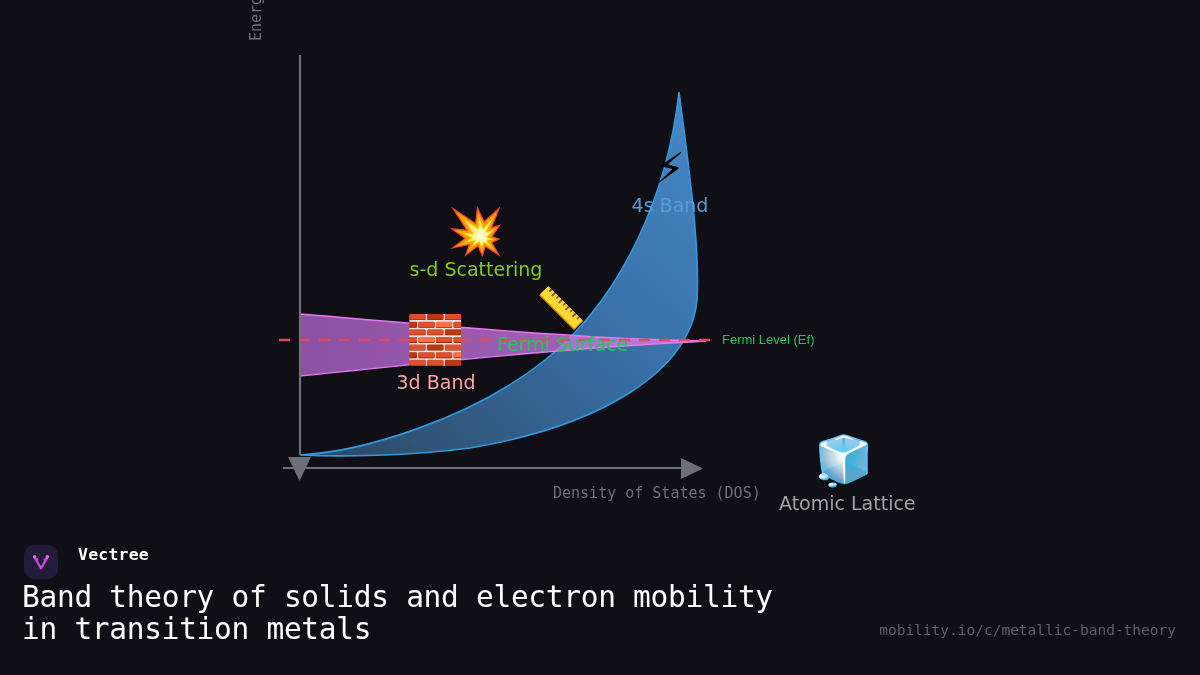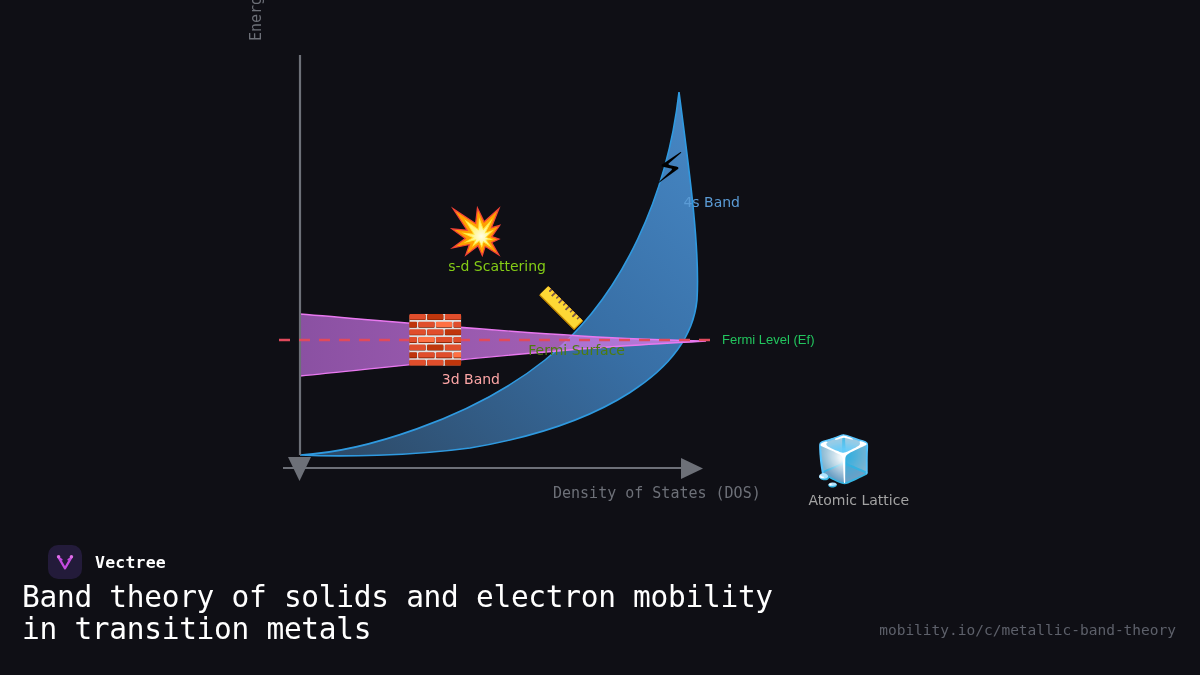--- a/index.html
+++ b/index.html
@@ -84,60 +84,58 @@
   }
   .node .glyph {
     display: block;
     line-height: 1;
     font-family: "DejaVu Sans", sans-serif;
   }
   .node .cap {
     display: block;
     margin-top: 4px;
     font-family: "DejaVu Sans", sans-serif;
-    font-size: 14px;
-    text-align: right;
+    font-size: 19px;
   }
 
   #node-4s        { left: 600px; top: 148px; width: 140px; }
   #node-4s .glyph { font-size: 42px; }
   #node-4s .cap   { color: #5b9bd5; }
 
   #node-sd        { left: 406px; top: 208px; width: 140px; }
   #node-sd .glyph { font-size: 46px; }
   #node-sd .cap   { color: #84cc16; }
 
   #node-3d        { left: 372px; top: 316px; width: 128px; }
   #node-3d .glyph { font-size: 47px; }
   #node-3d .cap   { color: #fca5a5; margin-top: 8px; }
 
   #node-fs        { left: 497px; top: 288px; width: 128px; }
   #node-fs .glyph { font-size: 40px; }
-  #node-fs .cap   { color: #4d7c0f; margin-top: 14px; }
+  #node-fs .cap   { color: #22c55e; margin-top: 5px; }
 
   #node-lat        { left: 779px; top: 436px; width: 130px; }
   #node-lat .glyph { font-size: 48px; }
   #node-lat .cap   { color: #a3a3a3; margin-top: 8px; }
 
   
   #footer {
     position: absolute;
     left: 0;
     top: 540px;
     width: 1200px;
     height: 135px;
   }
   #brand {
     position: absolute;
     left: 24px;
     top: 5px;
     display: flex;
-    align-items: center;
-    gap: 13px;
-    margin-left: 24px;
+    align-items: flex-start;
+    gap: 20px;
   }
   #brand-mark {
     width: 34px;
     height: 34px;
     border-radius: 10px;
     background: #231b3a;
     display: flex;
     align-items: center;
     justify-content: center;
   }

